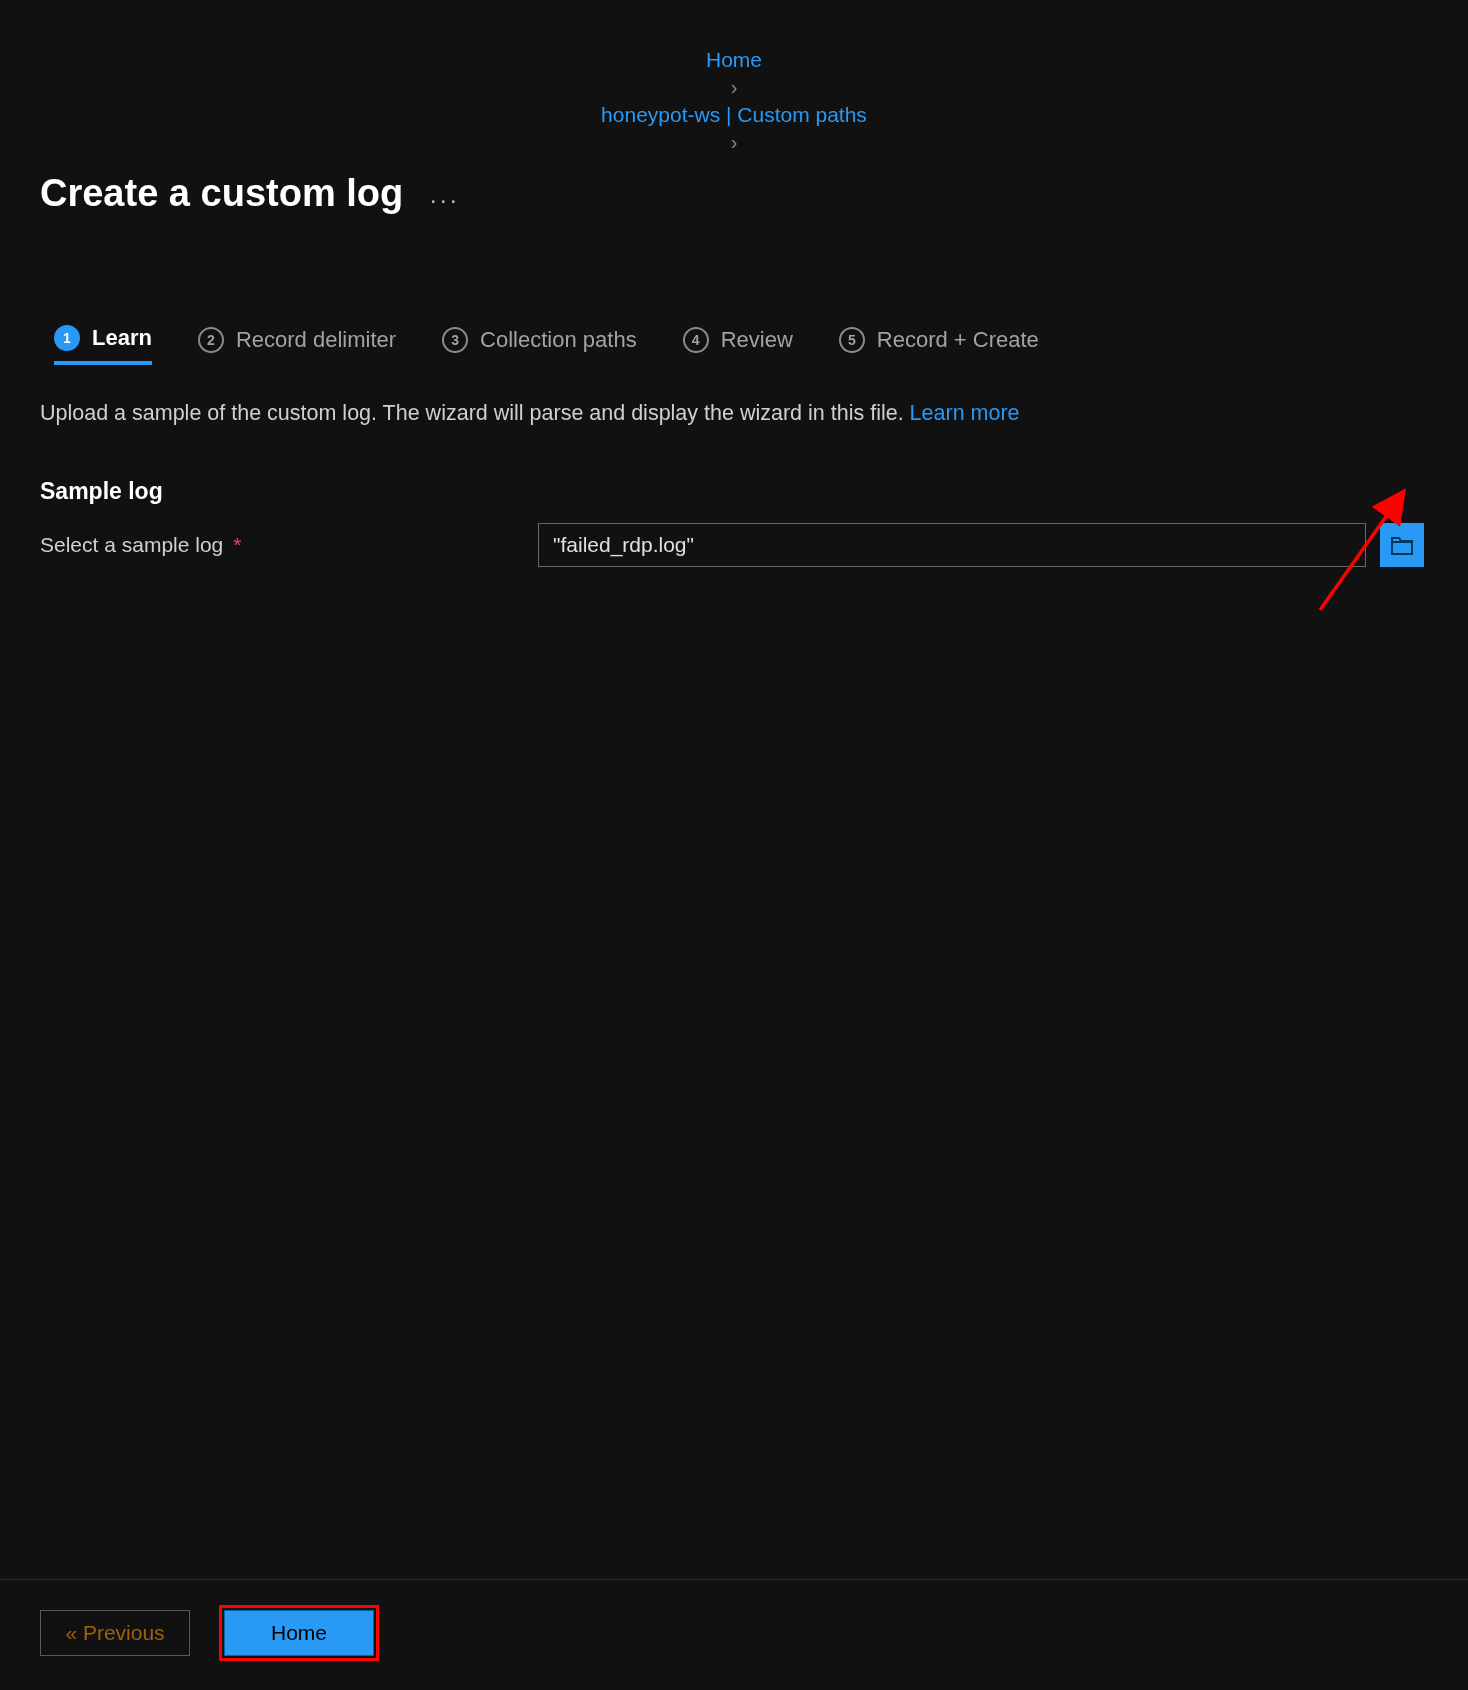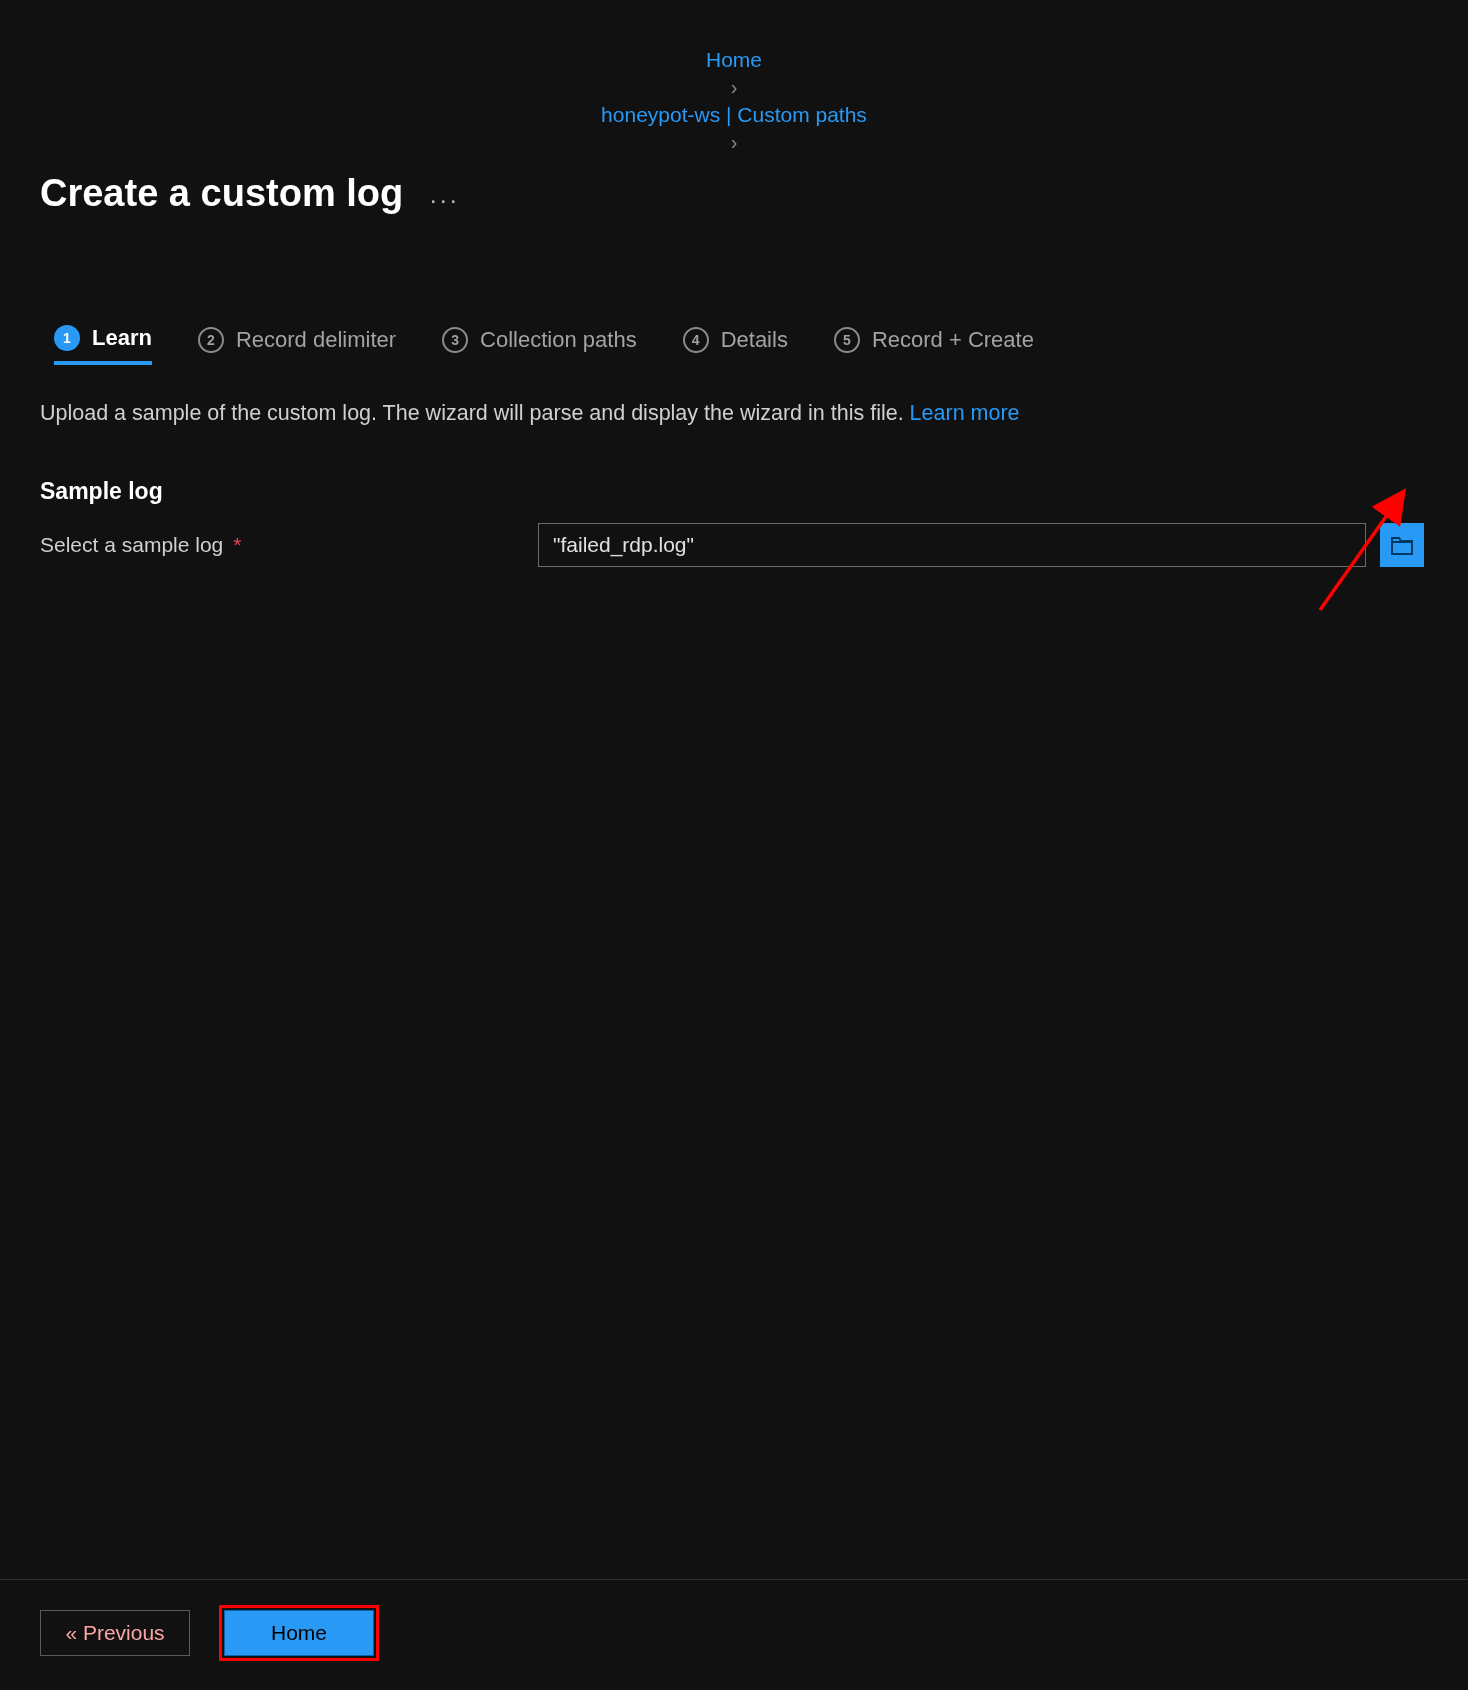--- a/index.html
+++ b/index.html
@@ -173,21 +173,21 @@
     font-size: 21px;
     font-family: inherit;
     cursor: pointer;
     border: 1px solid transparent;
     display: inline-flex;
     align-items: center;
     justify-content: center;
   }
   .btn-prev {
     background: transparent;
-    color: #fca5a5;
+    color: #a16207;
     border: 1px solid #5a5a5a;
   }
   .btn-next {
     background: #2899f5;
     color: #000000;
     font-weight: 500;
     outline: 3px solid #ff0000;
     outline-offset: 2px;
     border: 1px solid #0b63b0;
   }
@@ -217,21 +217,21 @@
     <div class="step">
       <span class="step-badge">2</span>
       <span class="step-label">Record delimiter</span>
     </div>
     <div class="step">
       <span class="step-badge">3</span>
       <span class="step-label">Collection paths</span>
     </div>
     <div class="step">
       <span class="step-badge">4</span>
-      <span class="step-label">Details</span>
+      <span class="step-label">Review</span>
     </div>
     <div class="step">
       <span class="step-badge">5</span>
       <span class="step-label">Record + Create</span>
     </div>
   </div>
 
   <p class="desc">
     <span>Upload a sample of the custom log. The wizard will parse and display the wizard in this file.</span>
     <a>Learn more</a>

